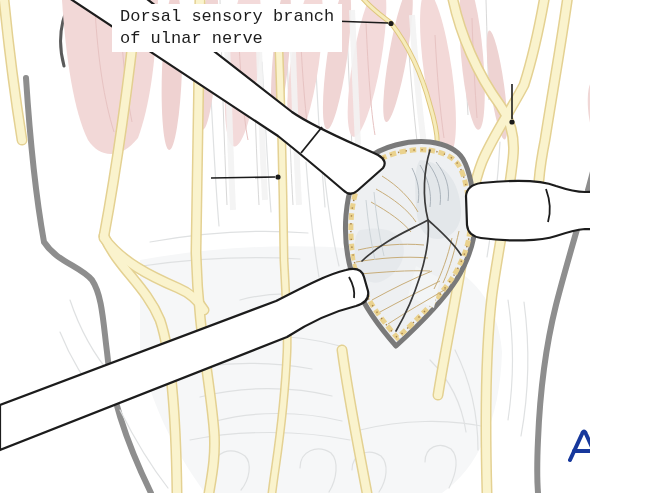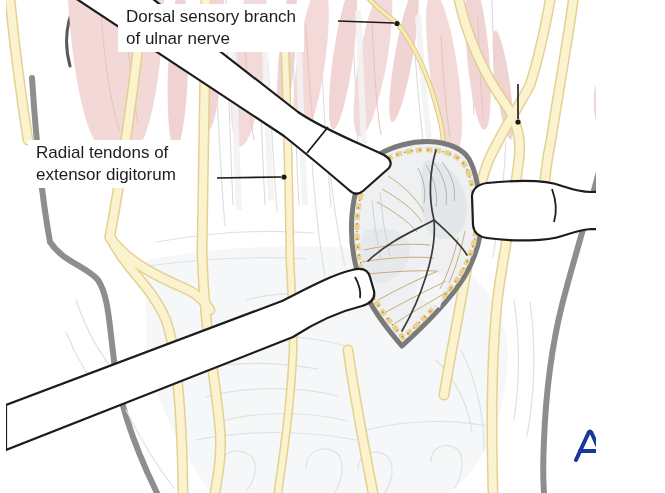--- a/index.html
+++ b/index.html
@@ -1,20 +1,19 @@
 <!DOCTYPE html>
 <html style="--label_text: #1d1d1d; --muscle_pink: #f3dada; --tendon_fill: #faf3cd; --tendon_edge: #e3cf8d; --nerve_fill: #f6ecbb; --arm_outline: #8e8e8e; --wound_rim: #7a7a7a; --subcutaneous_fat: #ead28e; --wound_interior: #eef0f2; --fiber_tan: #c8ad79; --capsule_line: #3a3a3a; --sketch_line: #dfe1e2; --retractor_fill: #ffffff; --retractor_outline: #1c1c1c; --page_background: #ffffff;"><head>
 <meta charset="utf-8">
 <style>
   html,body{margin:0;padding:0;background:#fff;}
   .stage{
     position:relative;width:590px;height:493px;overflow:hidden;
     background:var(--page_background,#ffffff);
-    font-family:Liberation Sans, sans-serif;
-    margin-left:6px;
+    font-family:Liberation Mono, monospace;
   }
   .stage svg{position:absolute;left:0;top:0;}
   .lbl{
     position:absolute;
     background:#ffffff;
     color:var(--label_text,#1d1d1d);
     font-size:17px;line-height:1.28;
     white-space:pre-line;
     padding:2px 8px;
     z-index:5;
@@ -217,15 +216,13 @@
     <path d="M 570,460 L 582,434 Q 584,429 586,434 L 598,460"></path>
     <path d="M 574,451 L 594,451"></path>
     <circle cx="611" cy="446" r="12.5"></circle>
   </g>
 </svg>
 
   <div class="lbl" id="lbl-dorsal">Dorsal sensory branch
 of ulnar nerve</div>
 
 
-  <div class="lbl" id="lbl-radial">Radial tendons of
-extensor digitorum</div>
 </div>
 
 </body></html>

